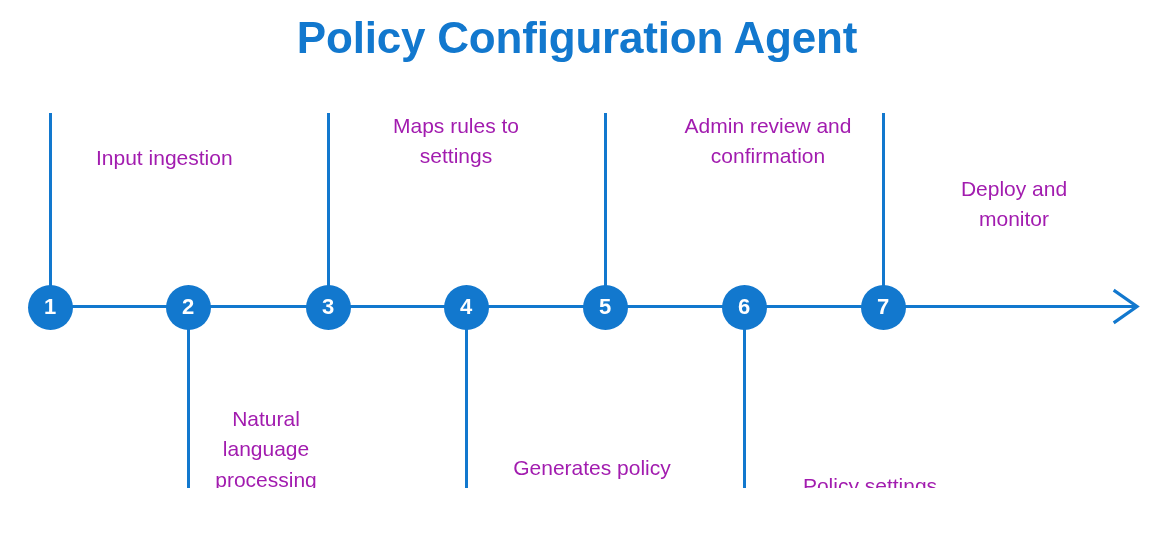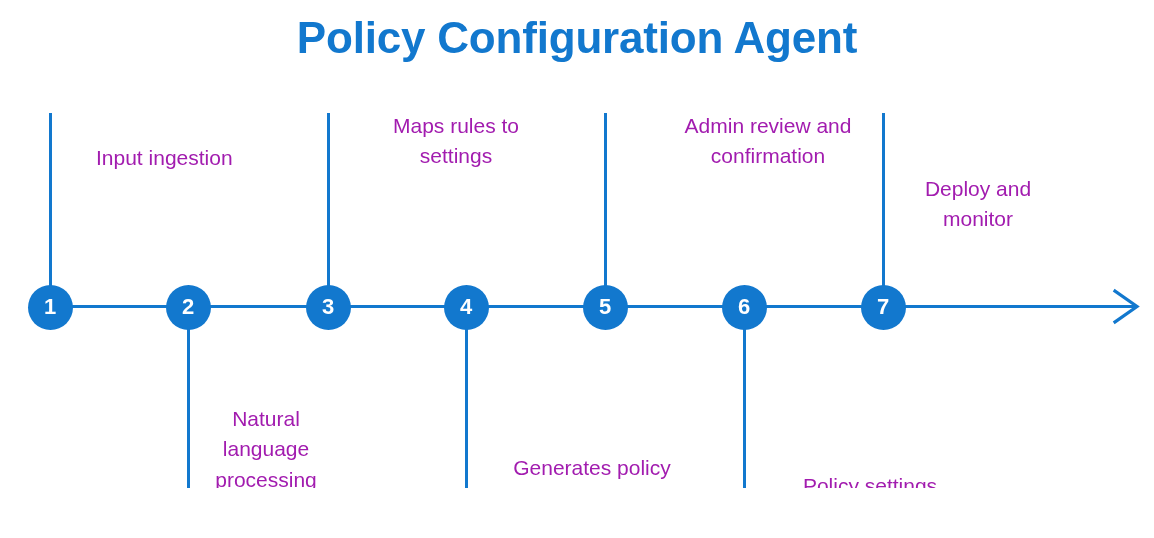--- a/index.html
+++ b/index.html
@@ -148,16 +148,16 @@
 confirmation</div>
       <div class="stem" style="left: 744px; top: 307px; height: 208px;"></div>
       <div class="node" style="left: 744px;">
         <span>6</span>
       </div>
       <div class="label center" style="left: 870px; top: 471px;">Policy settings</div>
       <div class="stem" style="left: 883px; top: 113px; height: 194px;"></div>
       <div class="node" style="left: 883px;">
         <span>7</span>
       </div>
-      <div class="label center" style="left: 978px; top: 174px;">Deploy and monitor</div>
+      <div class="label center" style="left: 1014px; top: 174px;">Deploy and monitor</div>
     </div>
 
 </div>
 
 </body></html>

